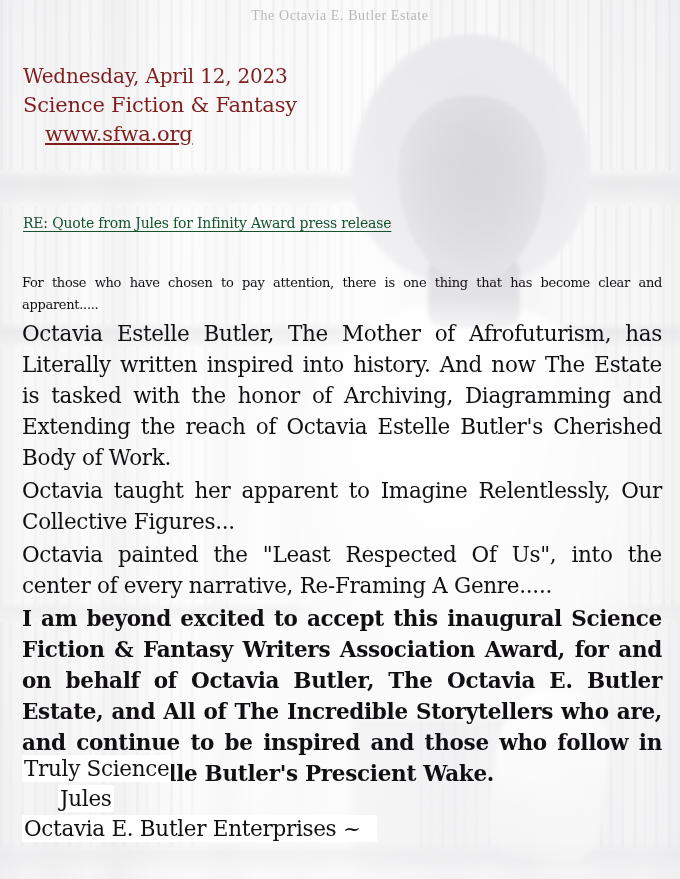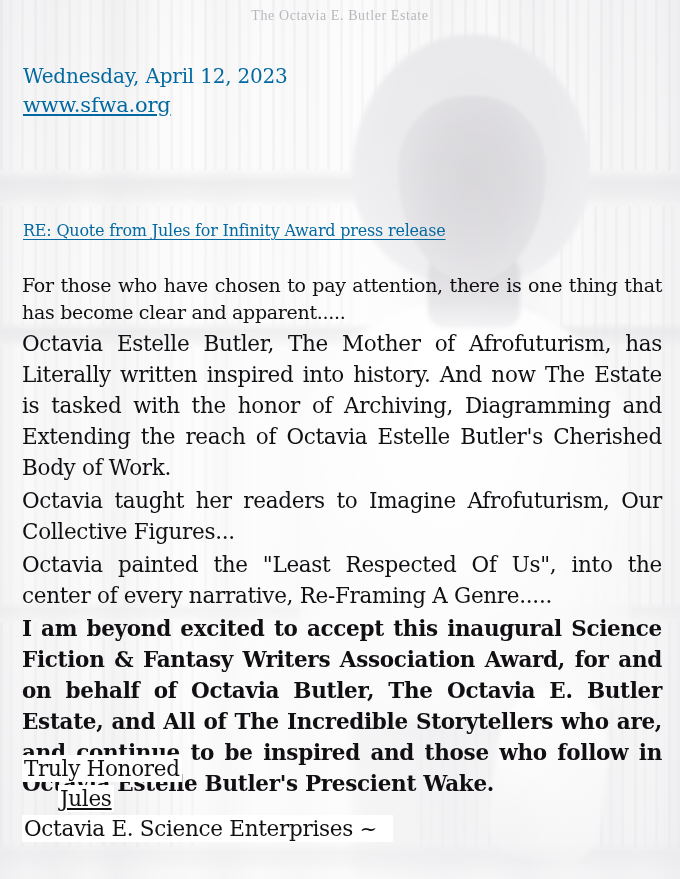--- a/index.html
+++ b/index.html
@@ -153,56 +153,56 @@
   .letterhead {
     position: absolute;
     left: 23px;
     top: 62px;
     width: 430px;
   }
   .lh-line {
     font-family: "DejaVu Serif", "Liberation Serif", serif;
     font-size: 21px;
     line-height: 29px;
-    color: #0369a1;
+    color: #7f1d1d;
     white-space: nowrap;
     letter-spacing: -.2px;
   }
   .lh-line.date { font-size: 20px; }
-  .lh-line.url  { text-decoration: underline; text-underline-offset: 2px; }
+  .lh-line.url  { text-decoration: underline; text-underline-offset: 2px; margin-left: 22px; }
 
   .re-line {
     position: absolute;
     left: 23px;
-    top: 220px;
-    font-family: "DejaVu Serif", "Liberation Serif", serif;
-    font-size: 16px;
+    top: 212px;
+    font-family: "DejaVu Serif", "Liberation Serif", serif;
+    font-size: 14px;
     line-height: 22px;
-    color: #0369a1;
+    color: #14532d;
     text-decoration: underline;
     text-underline-offset: 3px;
     letter-spacing: -.2px;
     white-space: nowrap;
   }
 
   .body-copy {
     position: absolute;
     left: 22px;
     top: 272px;
     width: 640px;
   }
   .para {
     font-family: "DejaVu Serif", "Liberation Serif", serif;
     color: #120f13;
     margin: 0 0 2px 0;
     text-align: justify;
     text-justify: inter-word;
     letter-spacing: -.3px;
   }
-  .para.p-intro  { font-size: 19px; line-height: 27px; }
+  .para.p-intro  { font-size: 13px; line-height: 22px; }
   .para.p-main   { font-size: 21.5px; line-height: 31px; }
   .para.p-last   { font-size: 21.5px; line-height: 31px; text-align: justify; font-weight: bold; }
 
   .signoff {
     position: absolute;
     left: 22px;
     top: 754px;
     width: 640px;
   }
   .sig-line {
@@ -212,21 +212,21 @@
     color: #120f13;
     letter-spacing: -.3px;
     white-space: nowrap;
     display: block;
   }
   .sig-line .hl {
     background: #ffffff;
     padding: 1px 2px;
     box-decoration-break: clone;
   }
-  .sig-line.indented { padding-left: 36px; text-decoration: underline; }
+  .sig-line.indented { padding-left: 36px; }
   .sig-line.boxed .hl { padding-right: 120px; }
   .sig-line.boxed2 .hl { padding-right: 16px; }
 </style>
 </head>
 <body>
 
 <div class="page">
 
   <div class="bg-photo">
     <div class="bg-base"></div>
@@ -255,33 +255,34 @@
     <div class="bg-wash"></div>
     <div class="bg-vignette"></div>
   </div>
 
   <div class="content">
 
     <div class="estate-header">The Octavia E. Butler Estate</div>
 
     <div class="letterhead">
       <div class="lh-line date">Wednesday, April 12, 2023</div>
+      <div class="lh-line">Science Fiction &amp; Fantasy</div>
       <div class="lh-line url">www.sfwa.org</div>
     </div>
 
     <div class="re-line">RE: Quote from Jules  for Infinity Award press release</div>
 
     <div class="body-copy">
       <p class="para p-intro">For those who have chosen to pay attention, there is one  thing that has become clear and apparent.....</p>
       <p class="para p-main">Octavia Estelle Butler, The Mother of Afrofuturism, has Literally written inspired into history.   And now The Estate is tasked with the honor of Archiving, Diagramming and Extending the reach of Octavia Estelle Butler's Cherished Body of Work.</p>
-      <p class="para p-main">Octavia taught her readers to Imagine Afrofuturism, Our Collective Figures...</p>
+      <p class="para p-main">Octavia taught her apparent to Imagine Relentlessly, Our Collective Figures...</p>
       <p class="para p-main">Octavia painted the "Least Respected Of Us", into the center of every narrative, Re-Framing A Genre.....</p>
       <p class="para p-last">I am beyond excited to accept this inaugural Science Fiction &amp; Fantasy Writers Association Award, for and on behalf of Octavia Butler, The Octavia E. Butler Estate, and All of The Incredible Storytellers who are, and continue to be inspired and those who follow in Octavia Estelle Butler's Prescient Wake.</p>
     </div>
 
     <div class="signoff">
-      <span class="sig-line"><span class="hl">Truly Honored</span></span>
+      <span class="sig-line"><span class="hl">Truly Science</span></span>
       <span class="sig-line indented"><span class="hl">Jules</span></span>
-      <span class="sig-line boxed2"><span class="hl">Octavia E. Science Enterprises ~</span></span>
+      <span class="sig-line boxed2"><span class="hl">Octavia E. Butler Enterprises ~</span></span>
     </div>
 
   </div>
 </div>
 
 </body></html>

